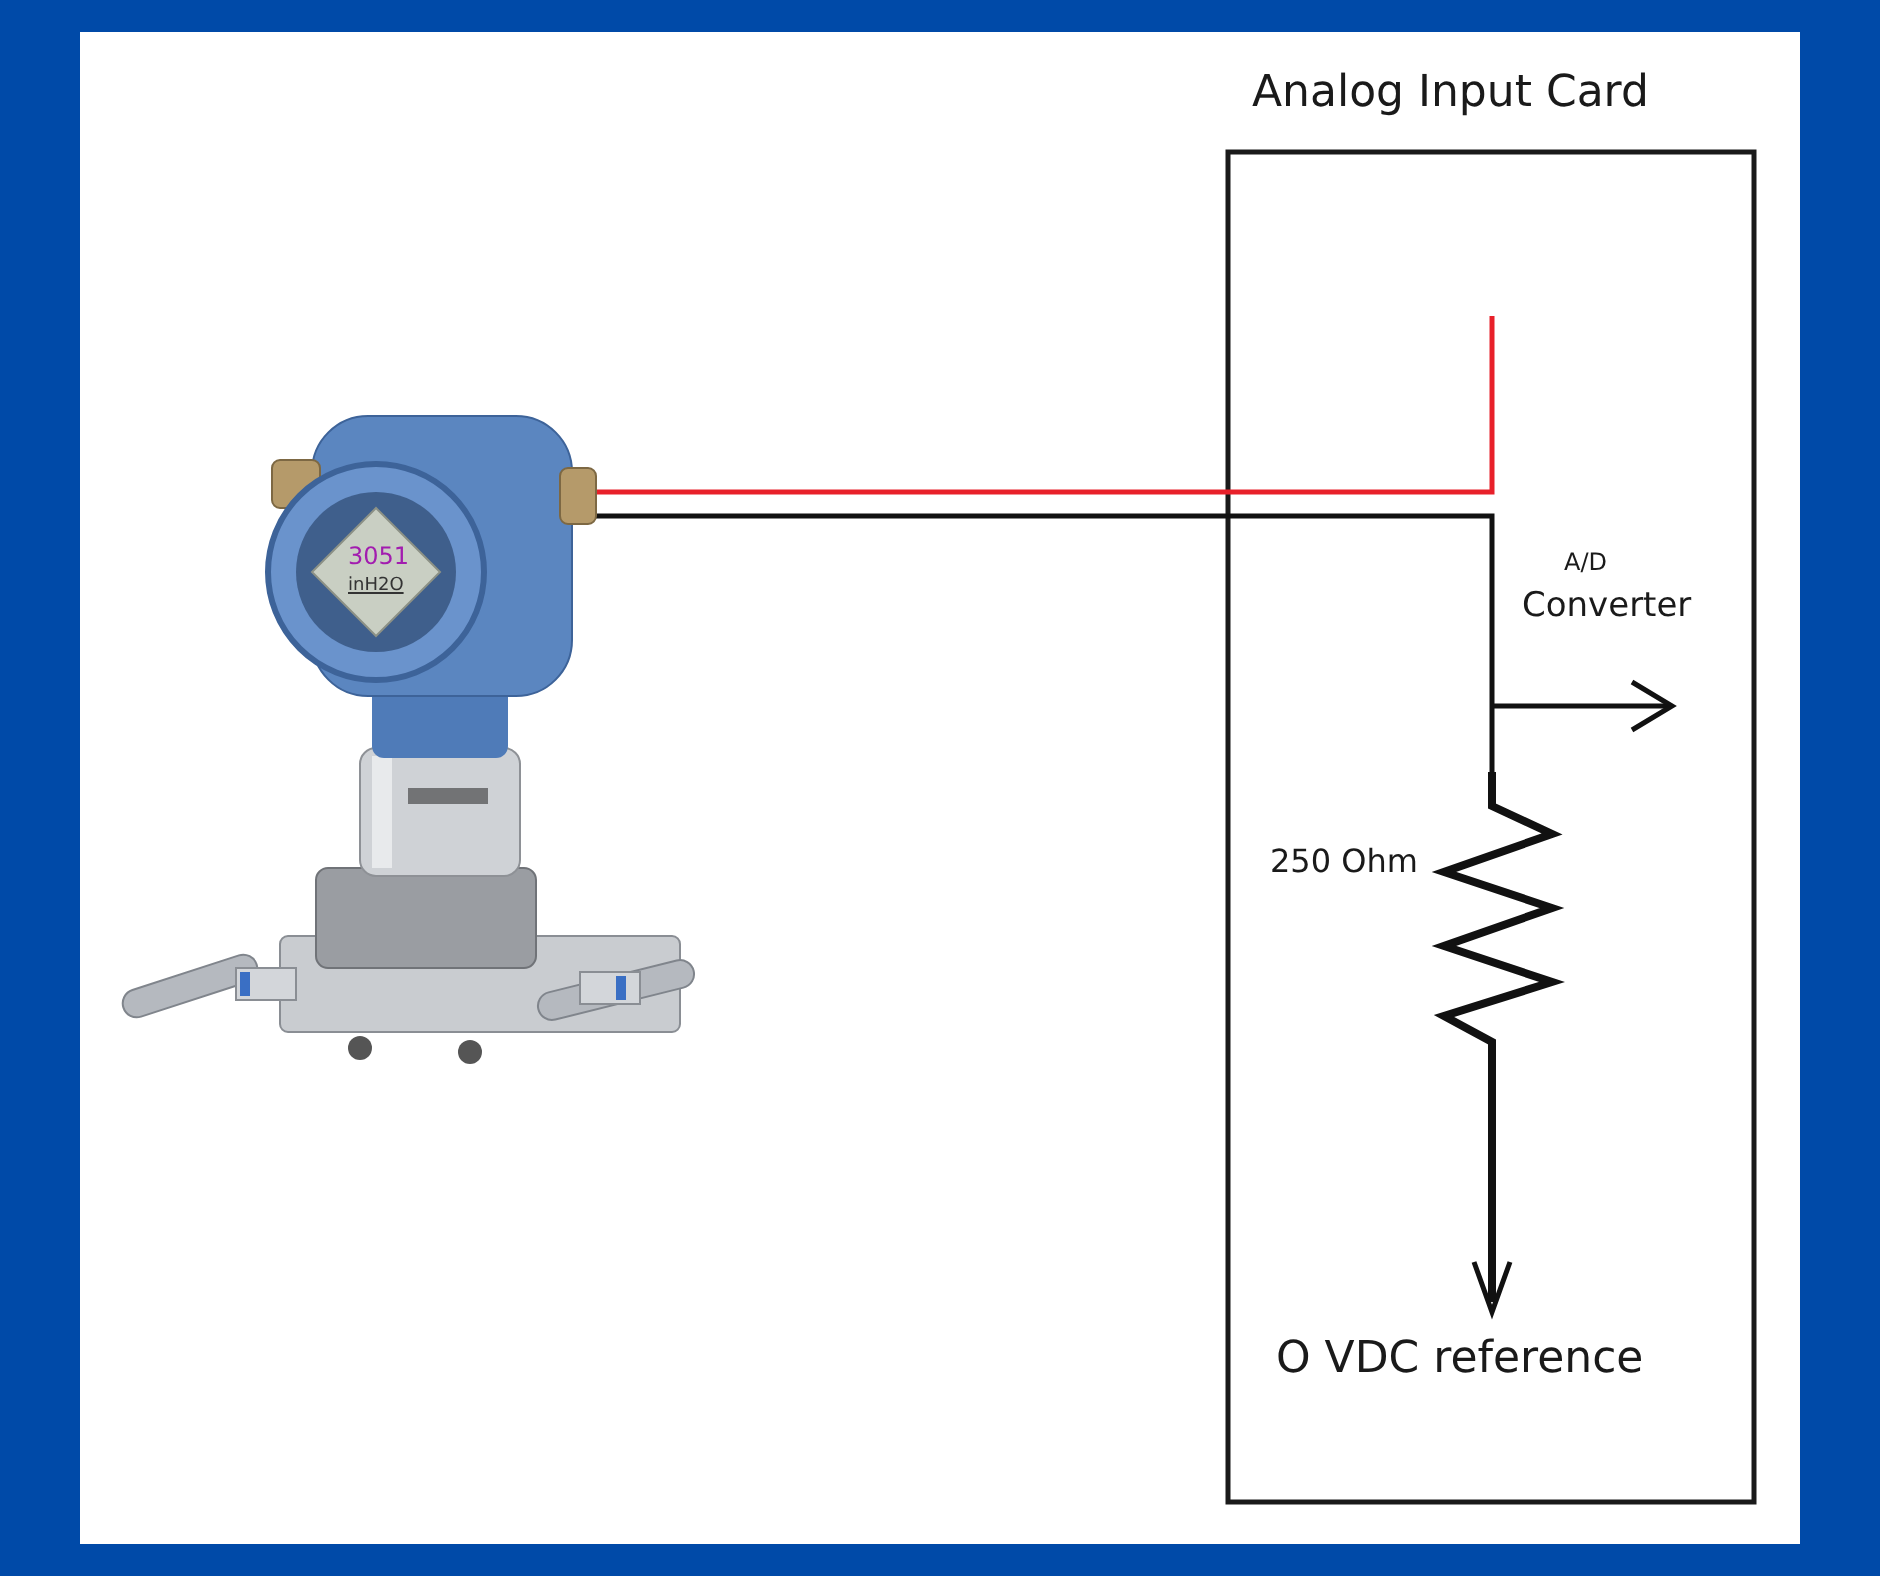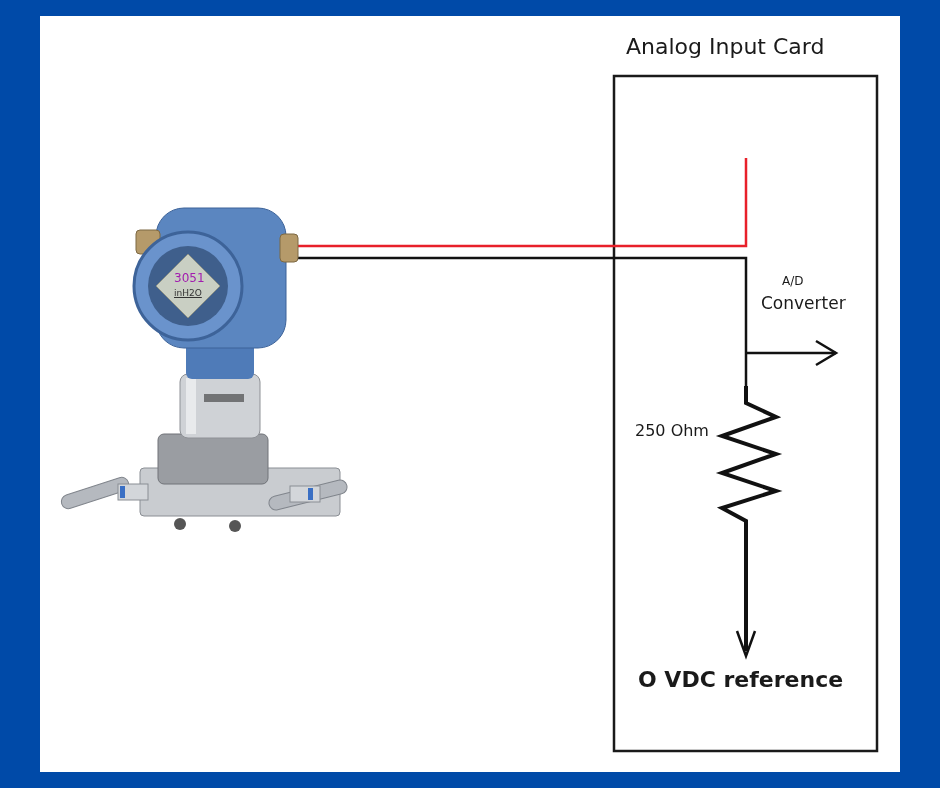--- a/index.html
+++ b/index.html
@@ -60,14 +60,14 @@
     </g>
   </svg>
 
   <div class="lbl" style="left:134px; top:255px; font-size:12px; color:#a21caf;">3051</div>
   <div class="lbl" style="left:134px; top:272px; font-size:9px; color:#333;text-decoration:underline;">inH2O</div>
 
   <div class="lbl" style="left:586px; top:18px; font-size:22px;">Analog Input Card</div>
   <div class="lbl" style="left:742px; top:258px; font-size:12px;">A/D</div>
   <div class="lbl" style="left:721px; top:277px; font-size:17px;">Converter</div>
   <div class="lbl" style="left:582px; top:405px; font-size:16px;margin-left:13px;">250 Ohm</div>
-  <div class="lbl" style="left:598px; top:651px; font-size:22px;font-weight:bold;">O VDC reference</div>
+  <div class="lbl" style="left:598px; top:651px; font-size:22px;">O VDC reference</div>
 </div>
 
 </body></html>

